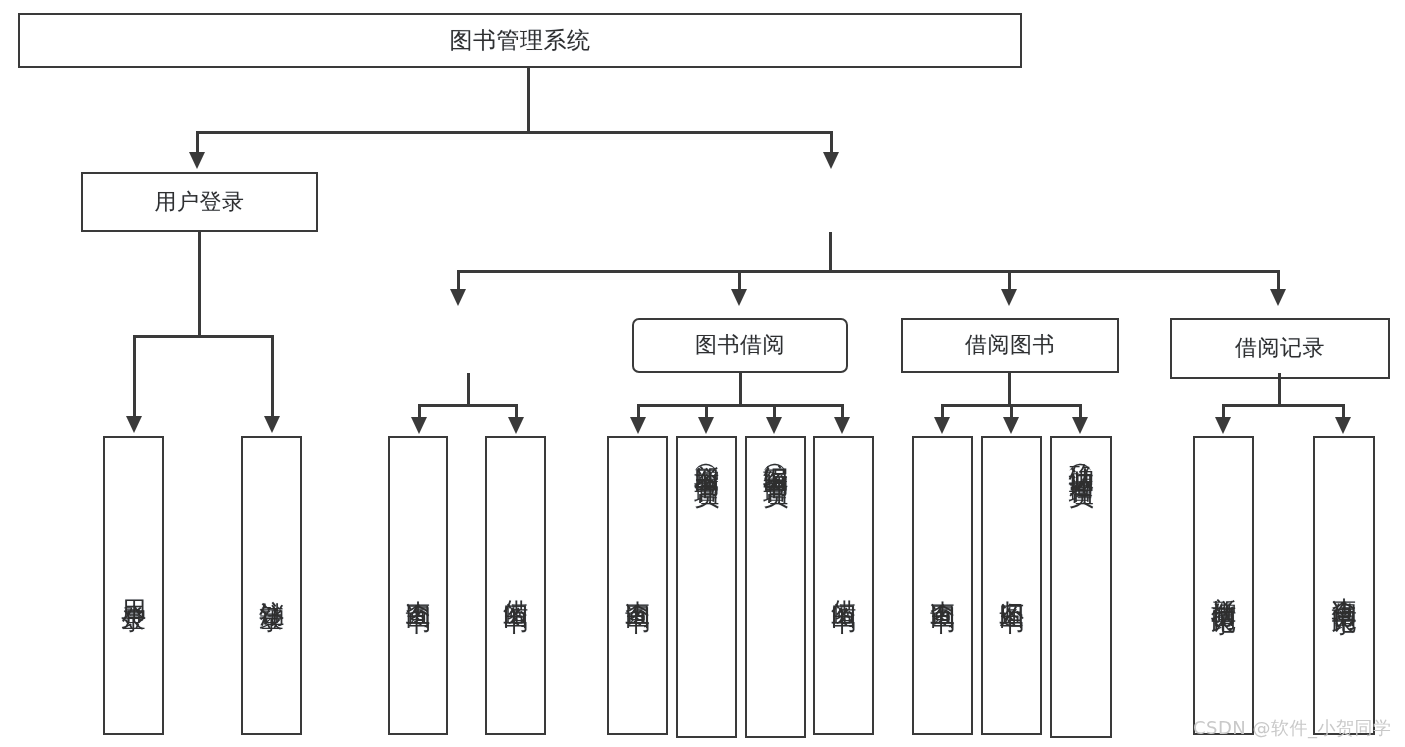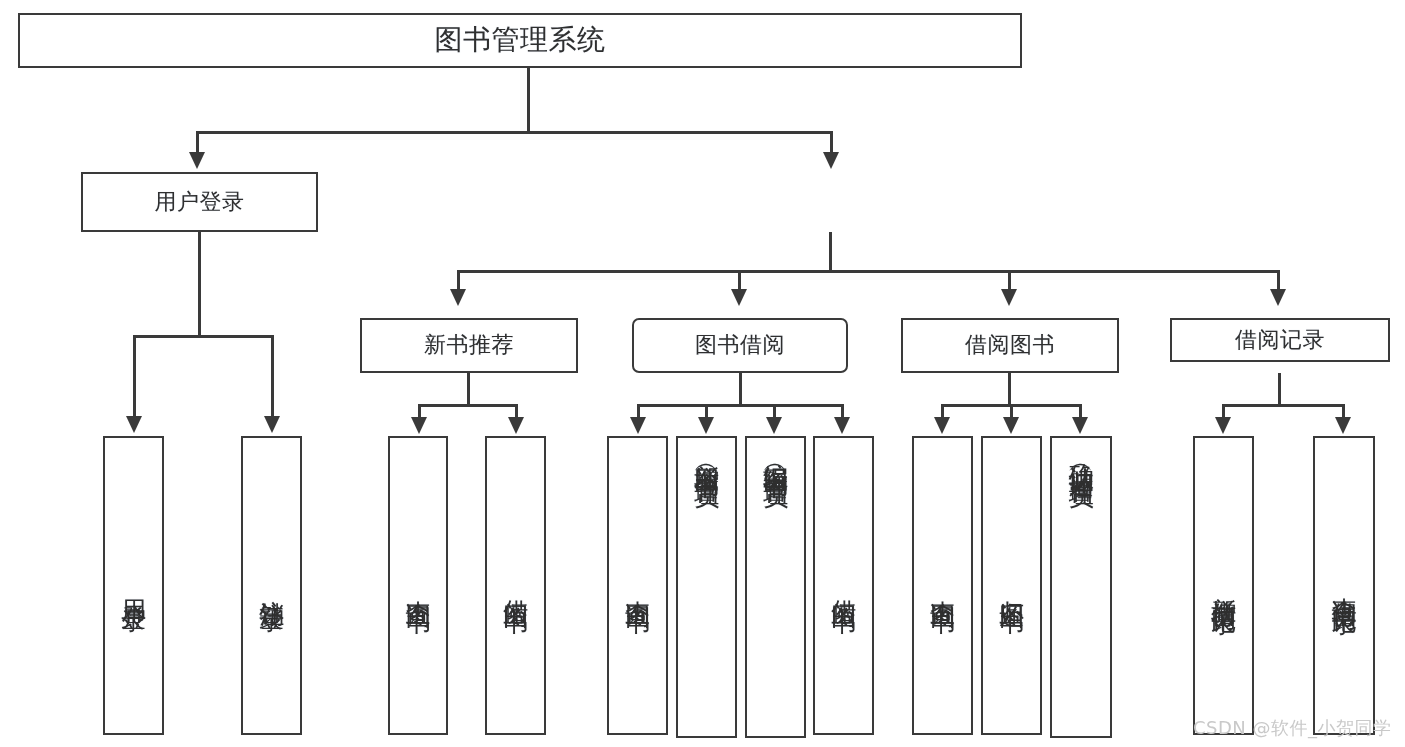--- a/index.html
+++ b/index.html
@@ -28,21 +28,21 @@
     line-height:1.22;
     letter-spacing:0.5px;
     color:#2f2f2f;
     text-shadow:0 0 1px rgba(120,150,190,.35);
   }
   
   .node.h .lbl{
     font-size:22px;
     white-space:nowrap;
   }
-  .node.root .lbl{font-size:28px;}
+  .node.root .lbl{font-size:23px;}
   
   .node.v{
     align-items:flex-start;
     padding-top:6px;
   }
   .node.v .lbl{
     writing-mode:vertical-rl;
     text-orientation:upright;
     font-size:25px;
     line-height:1.02;
@@ -111,30 +111,27 @@
   <div class="hline" style="left:457px;top:270px;width:823px;"></div>
   <div class="vline" style="left:457px;top:270px;height:20px;"></div>
   <div class="arrow" style="left:450px;top:289px;"></div>
   <div class="vline" style="left:738px;top:270px;height:20px;"></div>
   <div class="arrow" style="left:731px;top:289px;"></div>
   <div class="vline" style="left:1008px;top:270px;height:20px;"></div>
   <div class="arrow" style="left:1001px;top:289px;"></div>
   <div class="vline" style="left:1277px;top:270px;height:20px;"></div>
   <div class="arrow" style="left:1270px;top:289px;"></div>
 
-  <div class="node h" style="left:360px;top:318px;width:218px;height:55px;">
-    <span class="lbl">新书推荐</span>
-  </div>
   <div class="node h" style="left:632px;top:318px;width:216px;height:55px;border-radius:7px;">
     <span class="lbl">图书借阅</span>
   </div>
   <div class="node h" style="left:901px;top:318px;width:218px;height:55px;">
     <span class="lbl">借阅图书</span>
   </div>
-  <div class="node h" style="left:1170px;top:318px;width:220px;height:44px;">
+  <div class="node h" style="left:1170px;top:318px;width:220px;height:61px;">
     <span class="lbl">借阅记录</span>
   </div>
 
   <div class="vline" style="left:467px;top:373px;height:33px;"></div>
   <div class="hline" style="left:418px;top:404px;width:100px;"></div>
   <div class="vline" style="left:418px;top:404px;height:14px;"></div>
   <div class="arrow" style="left:411px;top:417px;"></div>
   <div class="vline" style="left:515px;top:404px;height:14px;"></div>
   <div class="arrow" style="left:508px;top:417px;"></div>
 

